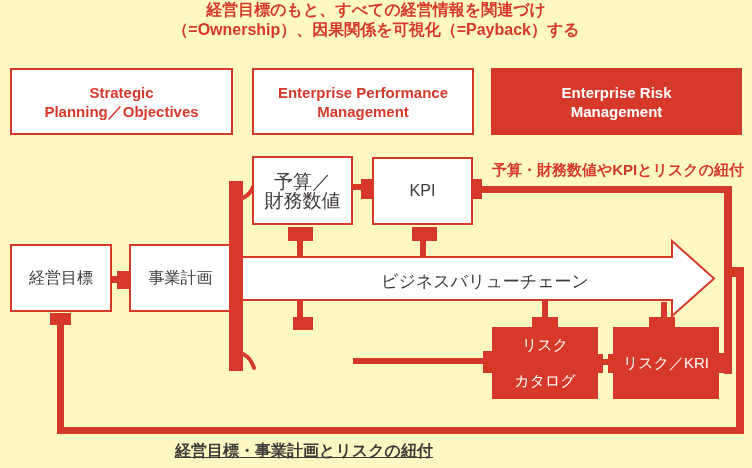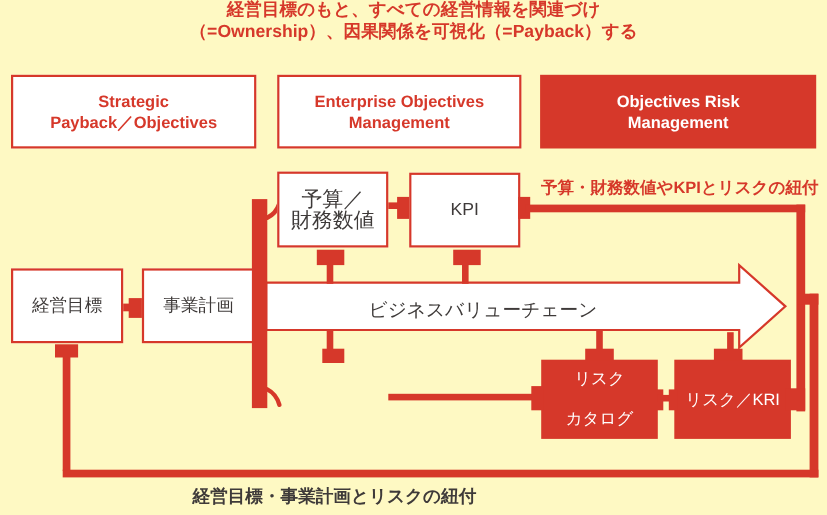--- a/index.html
+++ b/index.html
@@ -31,28 +31,28 @@
 
 <div id="canvas">
 
   <div class="abs title-wrap">
     <div>経営目標のもと、すべての経営情報を関連づけ</div>
     <div>（=Ownership）、因果関係を可視化（=Payback）する</div>
   </div>
 
   <div class="bx outline hdr redtxt" style="left:10px;width:223px;">
     <span class="lbl">Strategic</span>
-    <span class="lbl">Payback／Objectives</span>
+    <span class="lbl">Planning／Objectives</span>
   </div>
   <div class="bx outline hdr redtxt" style="left:252px;width:222px;">
-    <span class="lbl">Enterprise Objectives</span>
+    <span class="lbl">Enterprise Performance</span>
     <span class="lbl">Management</span>
   </div>
   <div class="bx solid hdr" style="left:491px;width:251px;">
-    <span class="lbl">Objectives Risk</span>
+    <span class="lbl">Enterprise Risk</span>
     <span class="lbl">Management</span>
   </div>
 
   <svg class="layer" width="752" height="468" viewBox="0 0 752 468">
     <polygon points="242,257 672,257 672,241 714,278.5 672,316 672,300 242,300" fill="#ffffff" stroke="#D6382A" stroke-width="2"></polygon>
     <path d="M243 198 Q251 194 254 185" fill="none" stroke="#D6382A" stroke-width="4" stroke-linecap="round"></path>
     <path d="M243 354 Q251 358 254 368" fill="none" stroke="#D6382A" stroke-width="4" stroke-linecap="round"></path>
   </svg>
 
   <div class="bx outline darktxt" style="left:252px;top:156px;width:101px;height:69px;font-size:19px;line-height:19px;">
@@ -69,21 +69,21 @@
     <span>事業計画</span>
   </div>
   <div class="bx solid" style="left:492px;top:327px;width:106px;height:72px;font-size:15px;line-height:20px;gap:16px;">
     <span>リスク</span>
     <span>カタログ</span>
   </div>
   <div class="bx solid" style="left:613px;top:327px;width:106px;height:72px;font-size:15px;text-align:right;">
     <span>リスク／KRI</span>
   </div>
 
-  <div class="abs darktxt" style="left:335px;top:270px;width:300px;text-align:left;font-size:17px;">ビジネスバリューチェーン</div>
+  <div class="abs darktxt" style="left:335px;top:270px;width:300px;text-align:center;font-size:17px;">ビジネスバリューチェーン</div>
 
   <div class="c" style="left:229px;top:181px;width:14px;height:190px;"></div>
 
   <div class="c" style="left:353px;top:184px;width:12px;height:6px;"></div>
   <div class="c" style="left:361px;top:179px;width:11px;height:20px;"></div>
 
   <div class="c" style="left:471px;top:179px;width:11px;height:20px;"></div>
   <div class="c" style="left:478px;top:186px;width:254px;height:7px;"></div>
   <div class="c" style="left:724px;top:186px;width:8px;height:188px;"></div>
   <div class="c" style="left:714px;top:353px;width:18px;height:20px;"></div>
@@ -109,15 +109,15 @@
   <div class="c" style="left:661px;top:302px;width:6px;height:16px;"></div>
   <div class="c" style="left:649px;top:317px;width:26px;height:11px;"></div>
 
   <div class="c" style="left:353px;top:358px;width:132px;height:6px;"></div>
   <div class="c" style="left:483px;top:351px;width:11px;height:22px;"></div>
   <div class="c" style="left:595px;top:354px;width:8px;height:19px;"></div>
   <div class="c" style="left:598px;top:359px;width:17px;height:6px;"></div>
   <div class="c" style="left:608px;top:354px;width:8px;height:19px;"></div>
 
   <div class="abs b redtxt" style="right:8px;top:161px;font-size:15px;">予算・財務数値やKPIとリスクの紐付</div>
-  <div class="abs b darktxt" style="left:0;top:441px;width:608px;text-align:center;font-size:16px;">経営目標・事業計画とリスクの紐付</div>
+  <div class="abs b darktxt" style="left:0;top:441px;width:608px;text-align:center;font-size:16px;text-decoration:underline;">経営目標・事業計画とリスクの紐付</div>
 
 </div>
 
 </body></html>

